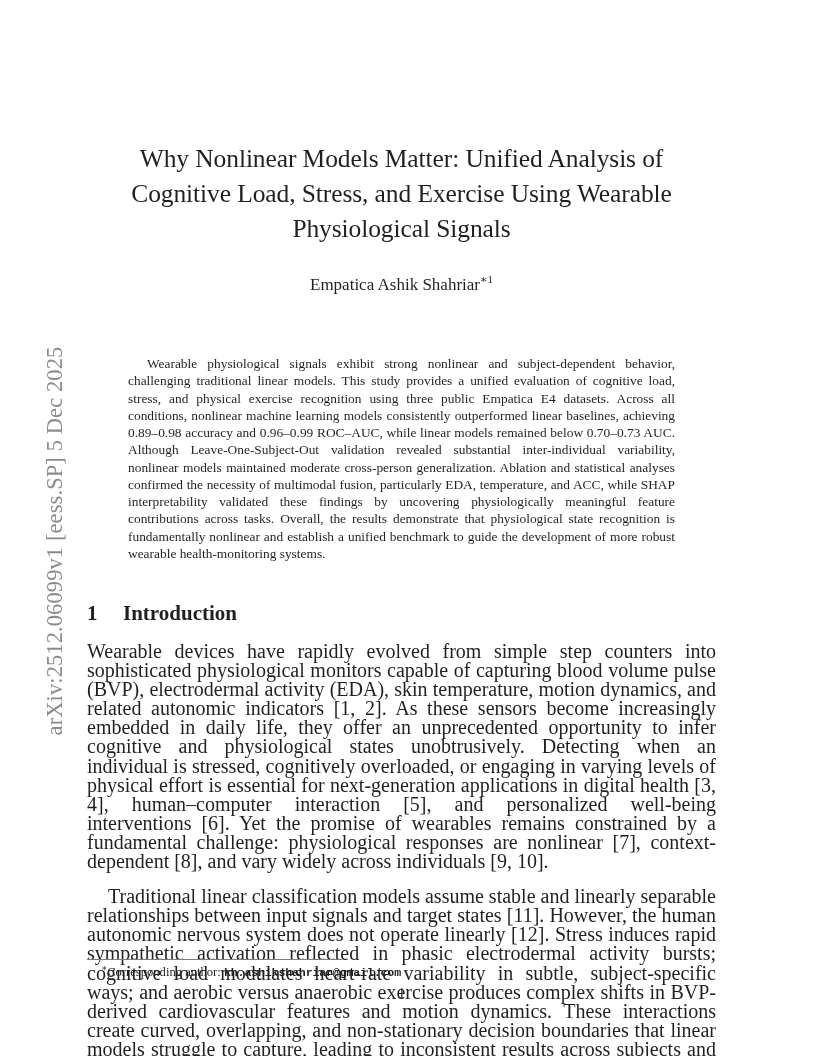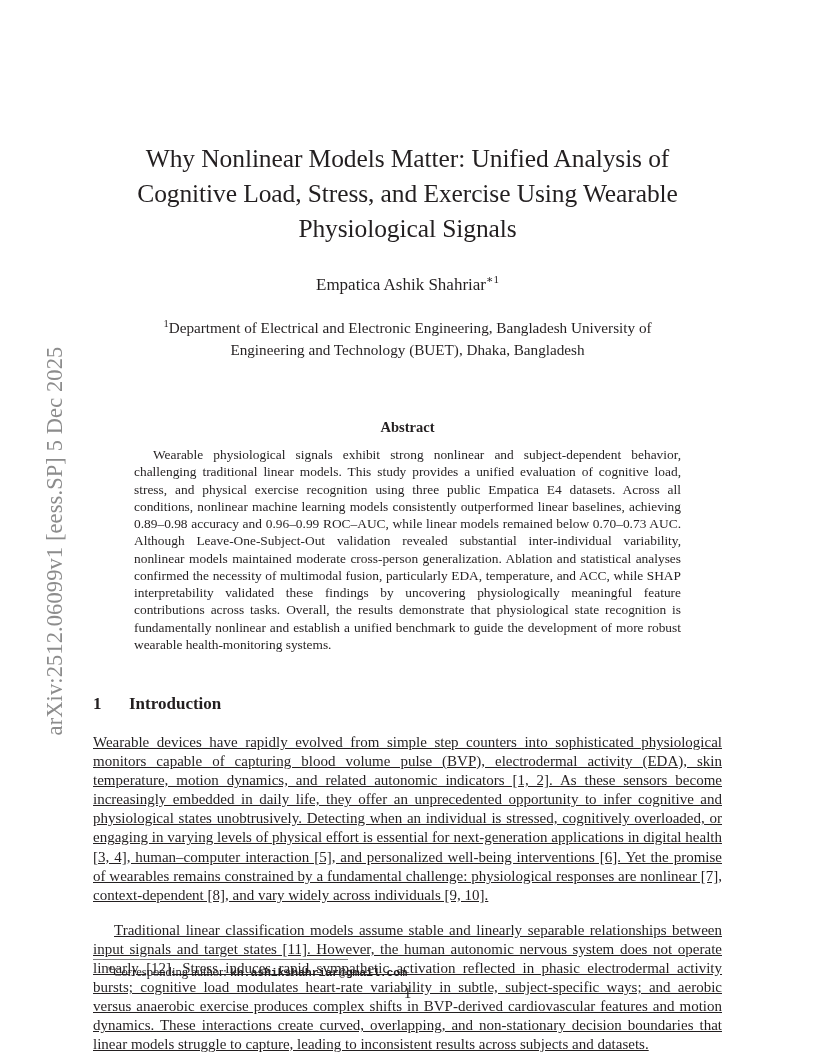--- a/index.html
+++ b/index.html
@@ -36,21 +36,21 @@
     font-family: "Liberation Serif", "DejaVu Serif", serif;
     font-size: 22.5px;
     letter-spacing: 0.1px;
     color: #8c8c8c;
     white-space: nowrap;
   }
 
   
   #page {
     position: absolute;
-    left: 93px;
+    left: 87px;
     top: 0;
     width: 629px;
     height: 1056px;
   }
 
   
   #title-block {
     margin-top: 141px;
   }
   #paper-title {
@@ -101,36 +101,35 @@
     line-height: 17.25px;
     text-align: justify;
     text-indent: 19px;
     margin: 4px;
     hyphens: manual;
   }
 
   
   #section-intro-heading {
     margin-top: 38px;
-    font-size: 17px;
+    font-size: 21px;
     font-weight: bold;
     line-height: 26px;
   }
   #section-intro-heading .secnum {
     display: inline-block;
     min-width: 36px;
   }
 
   .body-par {
-    font-size: 15px;
+    font-size: 20px;
     line-height: 19.1px;
     text-align: justify;
     margin: 0;
     hyphens: manual;
-    text-decoration: underline;
   }
   #par-intro-1 { margin-top: 16px; }
   #par-intro-2 { margin-top: 16px; text-indent: 21px; }
 
   
   #footnote-block {
     position: absolute;
     left: 0;
     top: 939px;
     width: 629px;
@@ -179,27 +178,23 @@
 
 <div id="page">
 
   <div id="title-block">
     <h1 id="paper-title">Why Nonlinear Models Matter: Unified Analysis of Cognitive Load, Stress, and Exercise Using Wearable Physiological Signals</h1>
 
     <div id="author-line">
       <span>Empatica Ashik Shahriar</span><sup>∗1</sup>
     </div>
 
-    <div id="affiliation">
-      <sup>1</sup><span>Department of Electrical and Electronic Engineering, Bangladesh University of Engineering and Technology (BUET), Dhaka, Bangladesh</span>
-    </div>
   </div>
 
   <div id="abstract-block">
-    <div id="abstract-heading">Abstract</div>
     <p id="abstract-body">Wearable physiological signals exhibit strong nonlinear and subject-dependent behavior, challenging traditional linear models. This study provides a unified evaluation of cognitive load, stress, and physical exercise recognition using three public Empatica E4 datasets. Across all conditions, nonlinear machine learning models consistently outperformed linear baselines, achieving 0.89–0.98 accuracy and 0.96–0.99 ROC–AUC, while linear models remained below 0.70–0.73 AUC. Although Leave-One-Subject-Out validation revealed substantial inter-individual variability, nonlinear models maintained moderate cross-person generalization. Ablation and statistical analyses confirmed the necessity of multimodal fusion, particularly EDA, temperature, and ACC, while SHAP interpretability validated these findings by uncovering physiologically meaningful feature contributions across tasks. Overall, the results demonstrate that physiological state recognition is fundamentally nonlinear and establish a unified benchmark to guide the development of more robust wearable health-monitoring systems.</p>
   </div>
 
   <div id="section-intro-heading">
     <span class="secnum">1</span><span>Introduction</span>
   </div>
 
   <p id="par-intro-1" class="body-par">Wearable devices have rapidly evolved from simple step counters into sophisticated physiological monitors capable of capturing blood volume pulse (BVP), electrodermal activity (EDA), skin temperature, motion dynamics, and related autonomic indicators [1, 2]. As these sensors become increasingly embedded in daily life, they offer an unprecedented opportunity to infer cognitive and physiological states unobtrusively. Detecting when an individual is stressed, cognitively overloaded, or engaging in varying levels of physical effort is essential for next-generation applications in digital health [3, 4], human–computer interaction [5], and personalized well-being interventions [6]. Yet the promise of wearables remains constrained by a fundamental challenge: physiological responses are nonlinear [7], context-dependent [8], and vary widely across individuals [9, 10].</p>
   <p id="par-intro-2" class="body-par">Traditional linear classification models assume stable and linearly separable relationships between input signals and target states [11]. However, the human autonomic nervous system does not operate linearly [12]. Stress induces rapid sympathetic activation reflected in phasic electrodermal activity bursts; cognitive load modulates heart-rate variability in subtle, subject-specific ways; and aerobic versus anaerobic exercise produces complex shifts in BVP-derived cardiovascular features and motion dynamics. These interactions create curved, overlapping, and non-stationary decision boundaries that linear models struggle to capture, leading to inconsistent results across subjects and datasets.</p>
 

